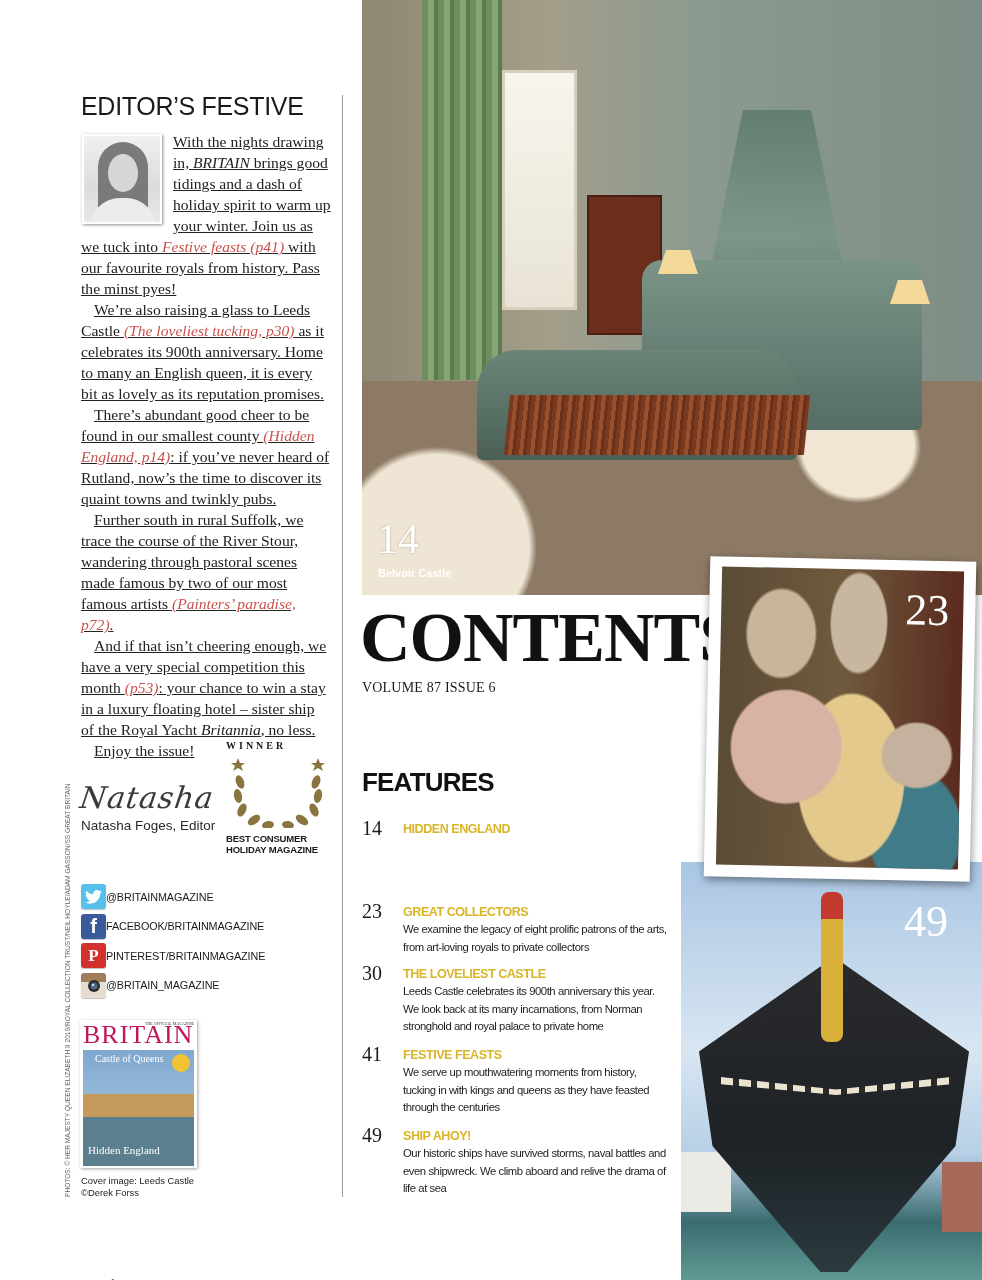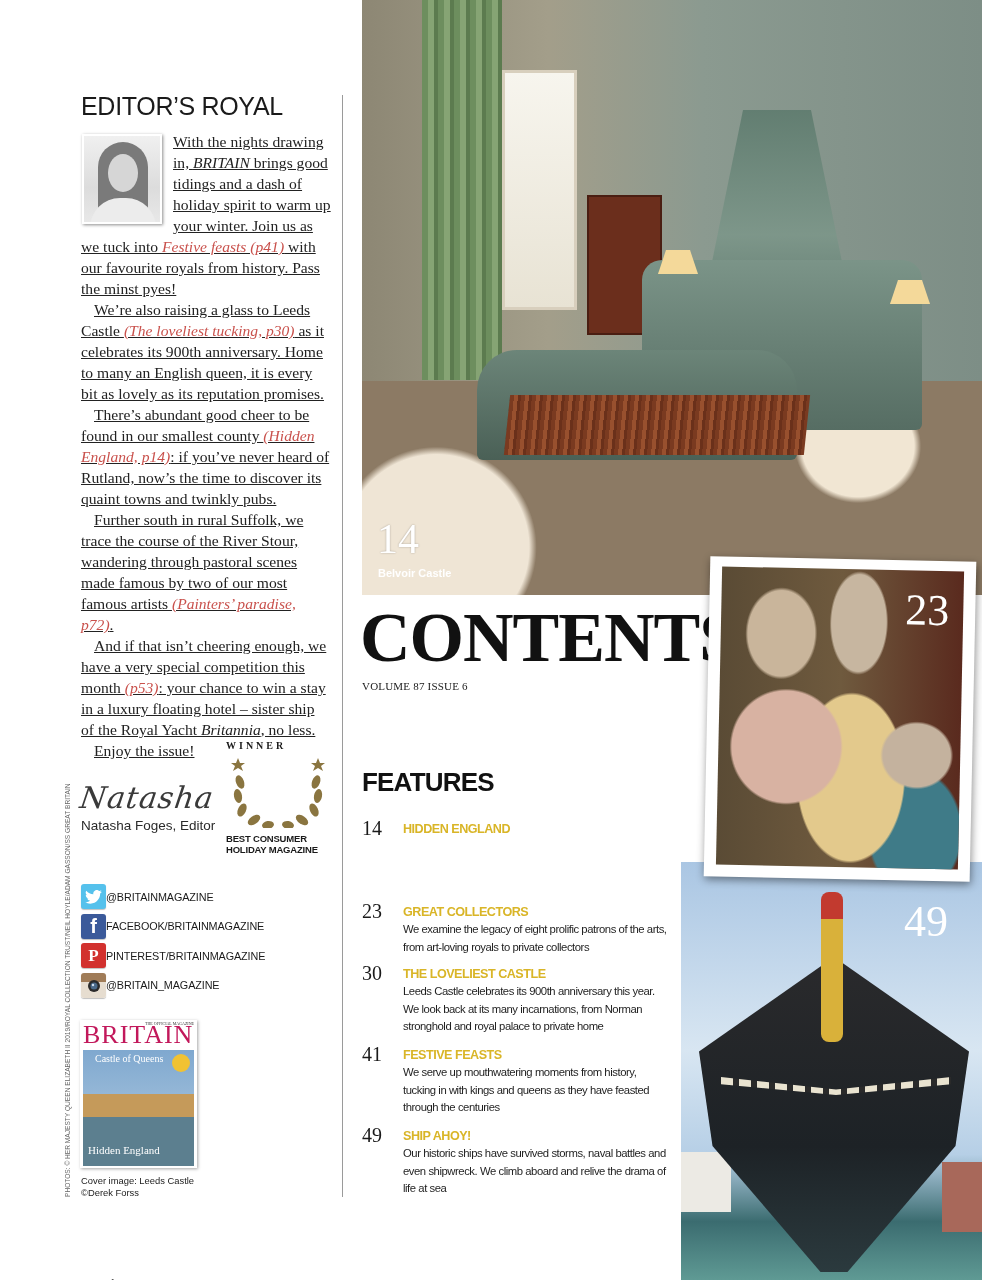--- a/index.html
+++ b/index.html
@@ -190,21 +190,21 @@
     font-family: "Liberation Sans", sans-serif; font-weight: bold; font-size: 11px; color: #fff;
   }
 
   .contents-title {
     position: absolute; left: 360px; top: 603px;
     font-family: "Liberation Serif", serif; font-size: 70px; line-height: 70px;
     color: #111; letter-spacing: -1px;
   }
   .volume {
     position: absolute; left: 362px; top: 680px;
-    font-family: "Liberation Serif", serif; font-size: 11px; color: #1a1a1a; letter-spacing: 0.2px;
+    font-family: "Liberation Serif", serif; font-size: 14px; color: #1a1a1a; letter-spacing: 0.2px;
   }
   .features-heading {
     position: absolute; left: 362px; top: 767px;
     font-family: "Liberation Sans", sans-serif; font-size: 26px; color: #111; letter-spacing: -0.8px;
   }
 
   .features { position: absolute; left: 362px; top: 820px; width: 305px; }
   .feature { position: relative; padding-left: 41px; }
   .feature .num {
     position: absolute; left: 0; top: -3px;
@@ -266,21 +266,21 @@
   .ship .building {
     position: absolute; left: 0; top: 290px; width: 50px; height: 60px; background: #eceae4;
   }
   .ship .building2 {
     position: absolute; right: 0; top: 300px; width: 40px; height: 70px; background: #a8685a;
   }
 </style>
 </head>
 <body>
 
-<h2 class="editor-heading">EDITOR’S ROYAL</h2>
+<h2 class="editor-heading">EDITOR’S FESTIVE</h2>
 
 <div class="editor-photo">
   <div class="hair"></div>
   <div class="shoulders"></div>
   <div class="face"></div>
 </div>
 
 <div class="letter">
   <div class="float-spacer"></div>
   <div id="letter-paragraphs">

